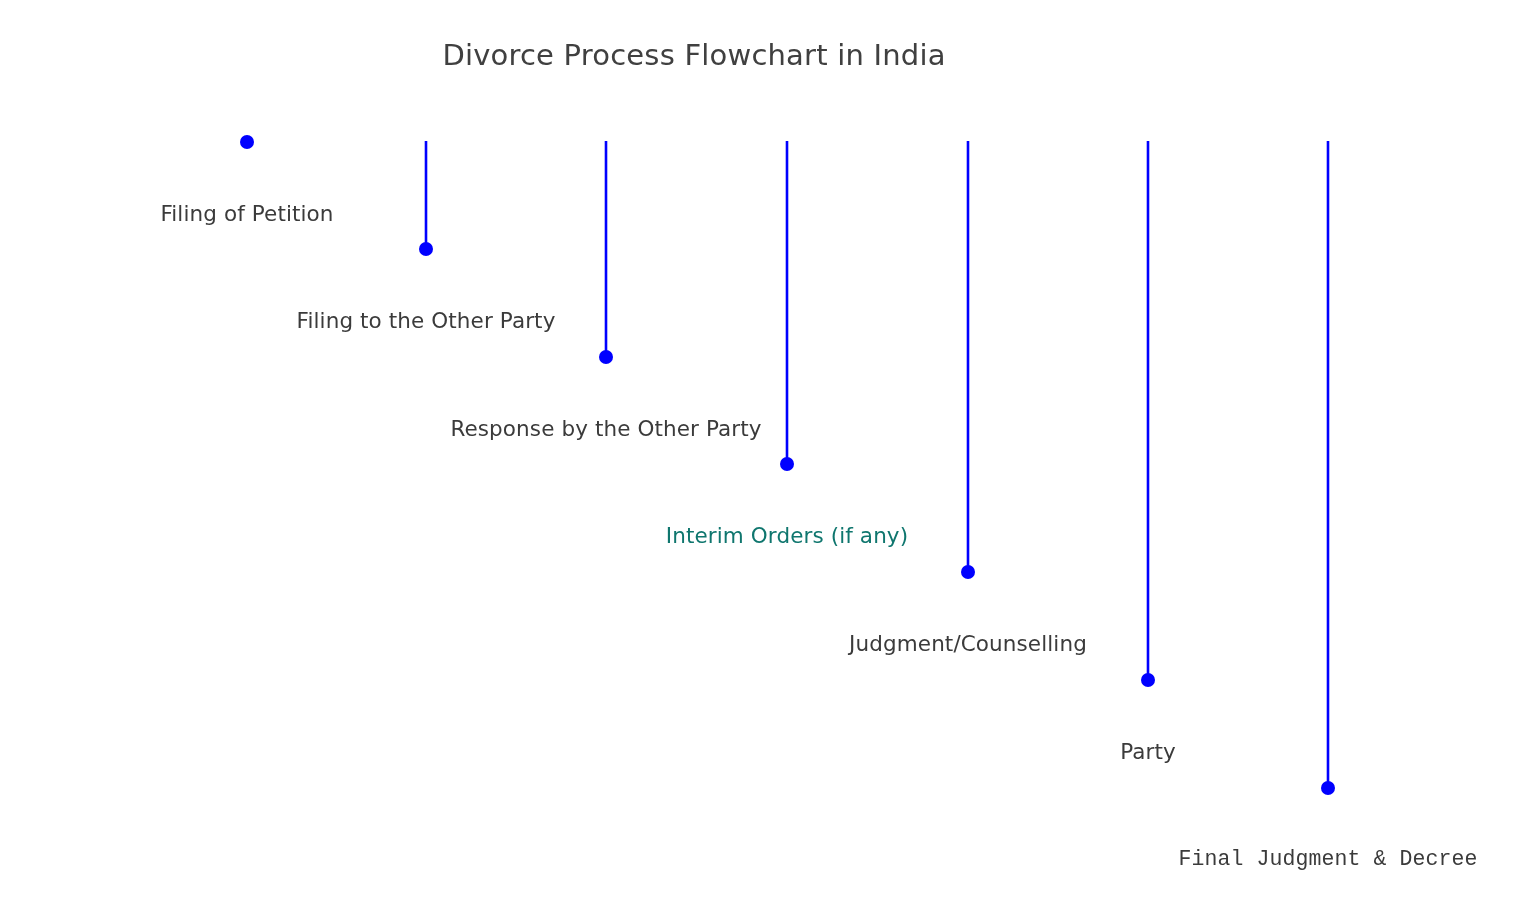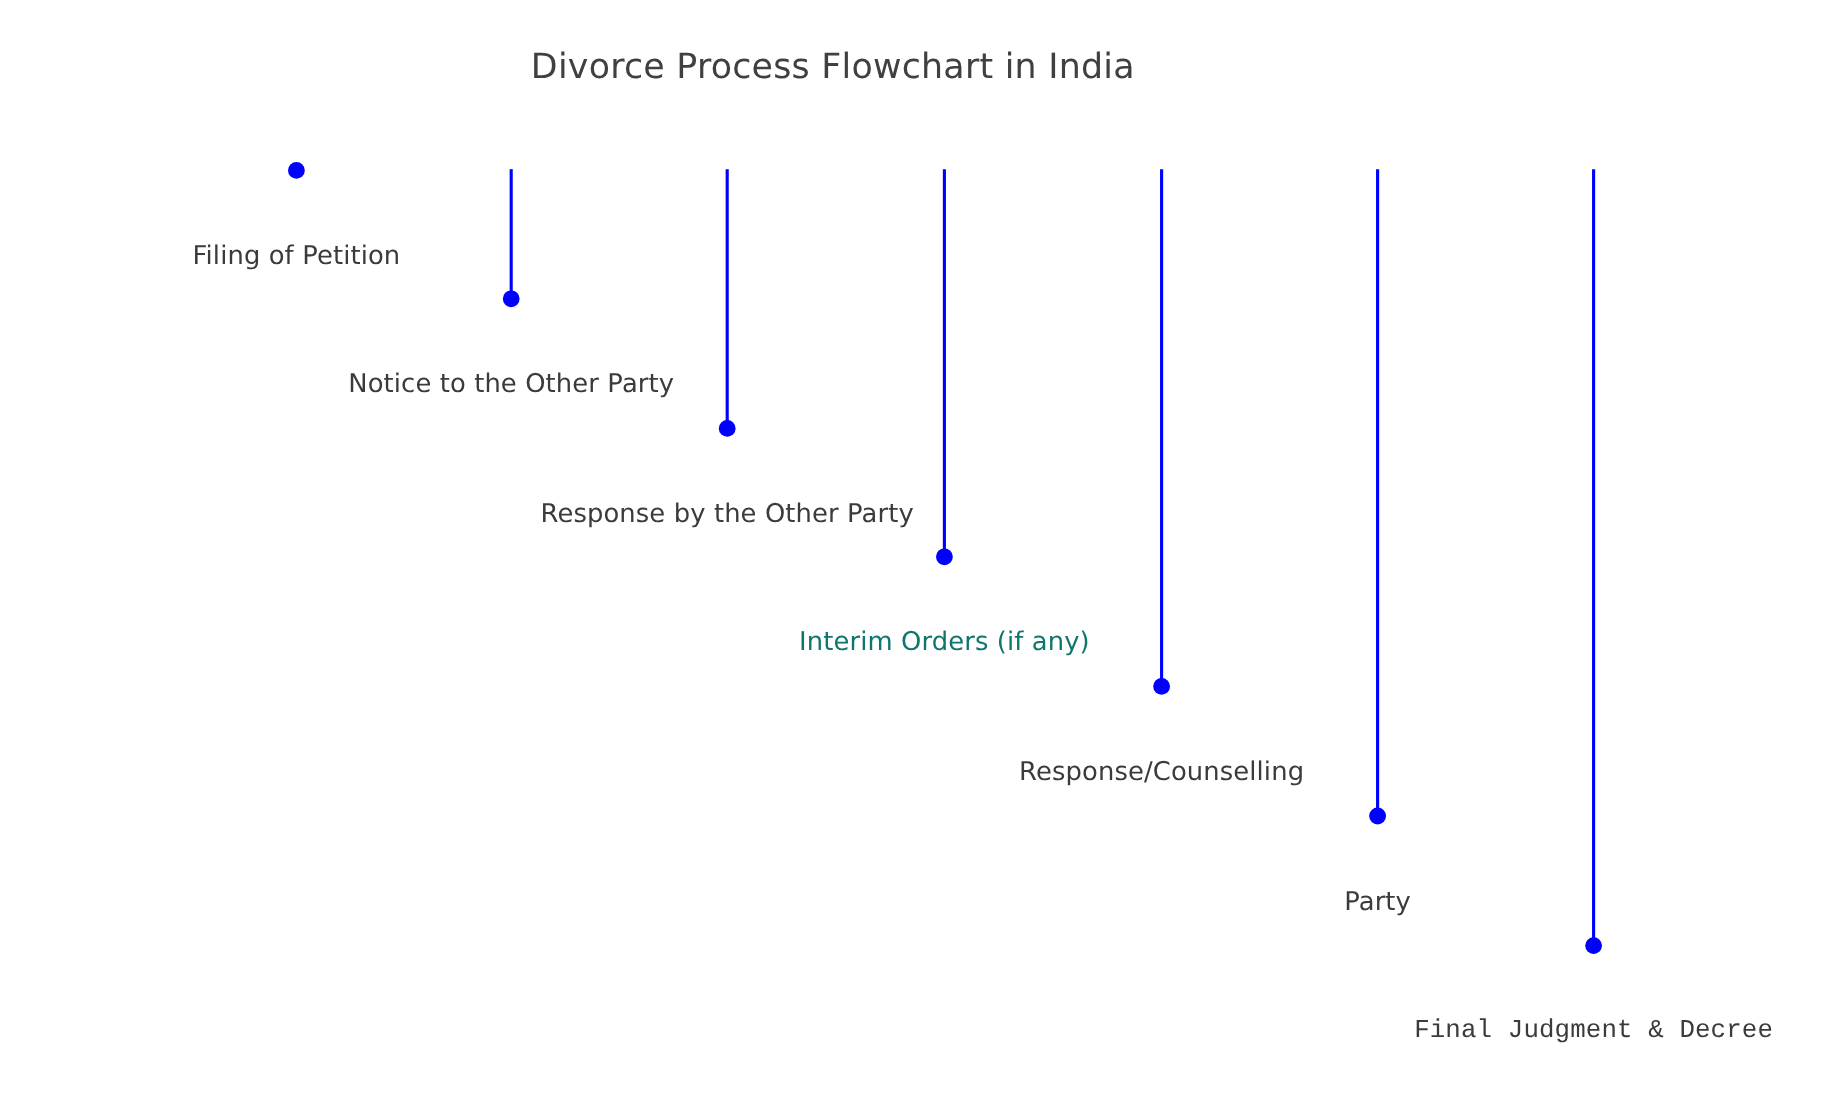--- a/index.html
+++ b/index.html
@@ -89,33 +89,33 @@
       <line x1="1328" y1="141" x2="1328" y2="788" stroke="#0000ff" stroke-width="2.6"></line>
     </svg>
 
   <div id="steps-layer">
       <div class="step" style="left: 247px; top: 142px;">
         <div class="step-marker" style="background: rgb(0, 0, 255);"></div>
         <div class="step-label" style="color: rgb(59, 59, 59);">Filing of Petition</div>
       </div>
       <div class="step" style="left: 426px; top: 249px;">
         <div class="step-marker" style="background: rgb(0, 0, 255);"></div>
-        <div class="step-label" style="color: rgb(59, 59, 59);">Notice to the Other Party</div>
+        <div class="step-label" style="color: rgb(59, 59, 59);">Filing to the Other Party</div>
       </div>
       <div class="step" style="left: 606px; top: 357px;">
         <div class="step-marker" style="background: rgb(0, 0, 255);"></div>
         <div class="step-label" style="color: rgb(59, 59, 59);">Response by the Other Party</div>
       </div>
       <div class="step" style="left: 787px; top: 464px;">
         <div class="step-marker" style="background: rgb(0, 0, 255);"></div>
         <div class="step-label" style="color: #0f766e;">Interim Orders (if any)</div>
       </div>
       <div class="step" style="left: 968px; top: 572px;">
         <div class="step-marker" style="background: rgb(0, 0, 255);"></div>
-        <div class="step-label" style="color: rgb(59, 59, 59);">Response/Counselling</div>
+        <div class="step-label" style="color: rgb(59, 59, 59);">Judgment/Counselling</div>
       </div>
       <div class="step" style="left: 1148px; top: 680px;">
         <div class="step-marker" style="background: rgb(0, 0, 255);"></div>
         <div class="step-label" style="color: rgb(59, 59, 59);">Party</div>
       </div>
       <div class="step" style="left: 1328px; top: 788px;">
         <div class="step-marker" style="background: rgb(0, 0, 255);"></div>
         <div class="step-label" style="color: rgb(59, 59, 59); font-family: Liberation Mono, monospace;">Final Judgment &amp; Decree</div>
       </div>
     </div>

